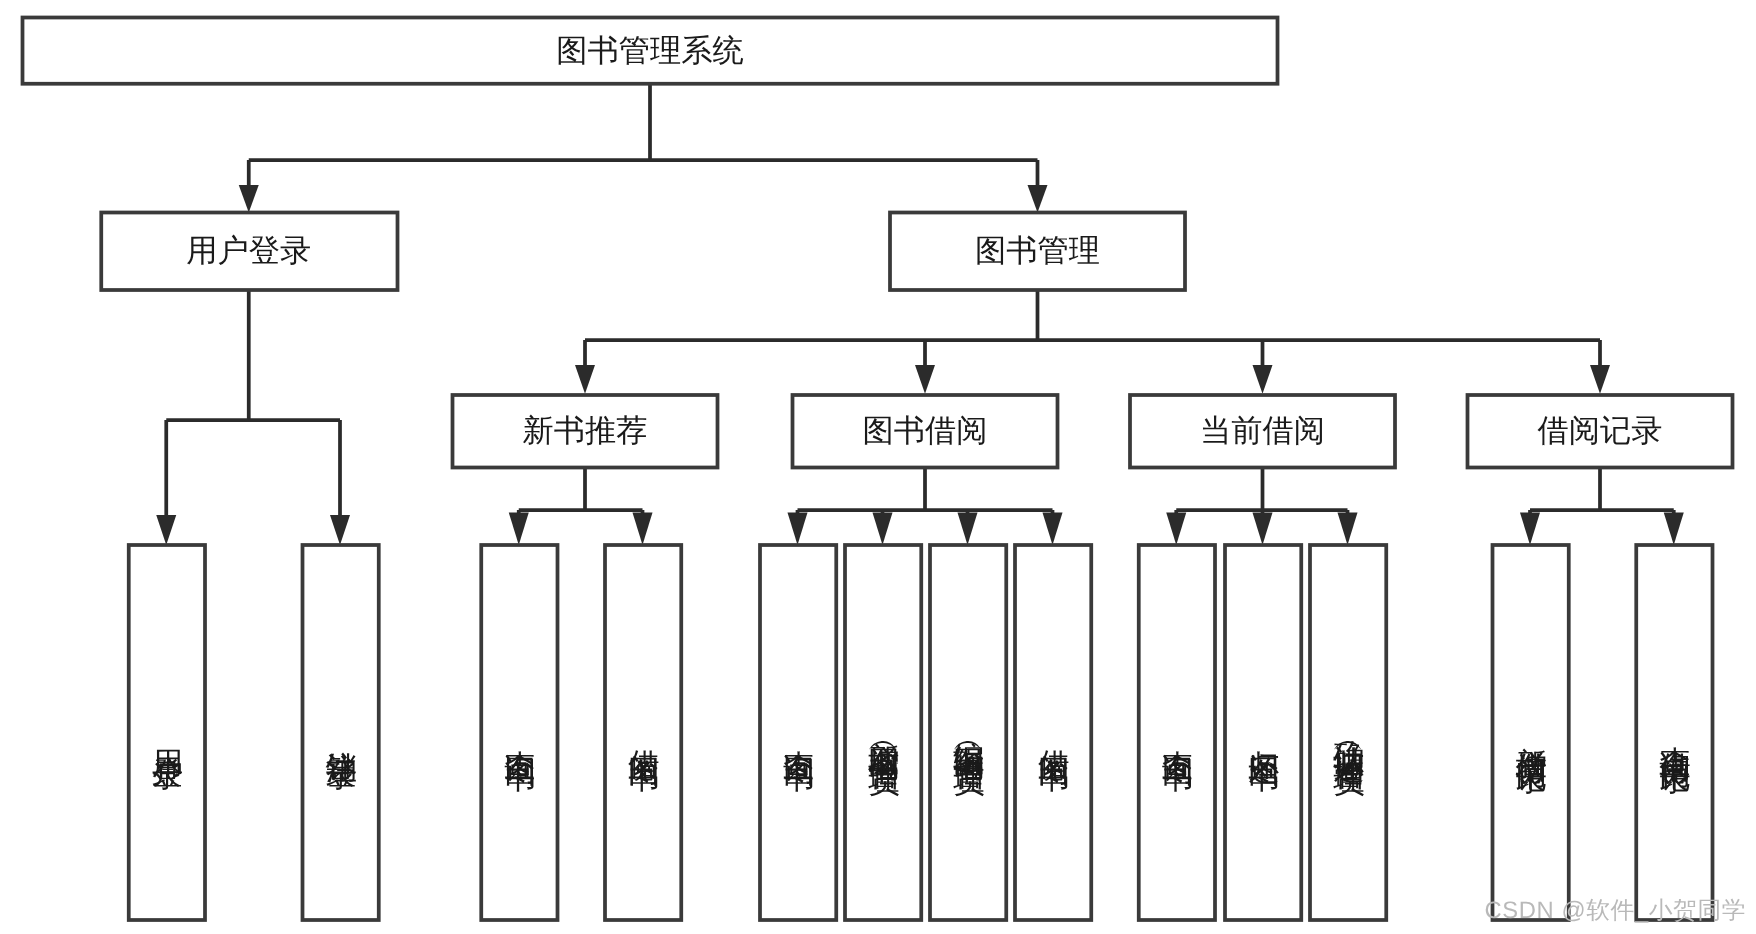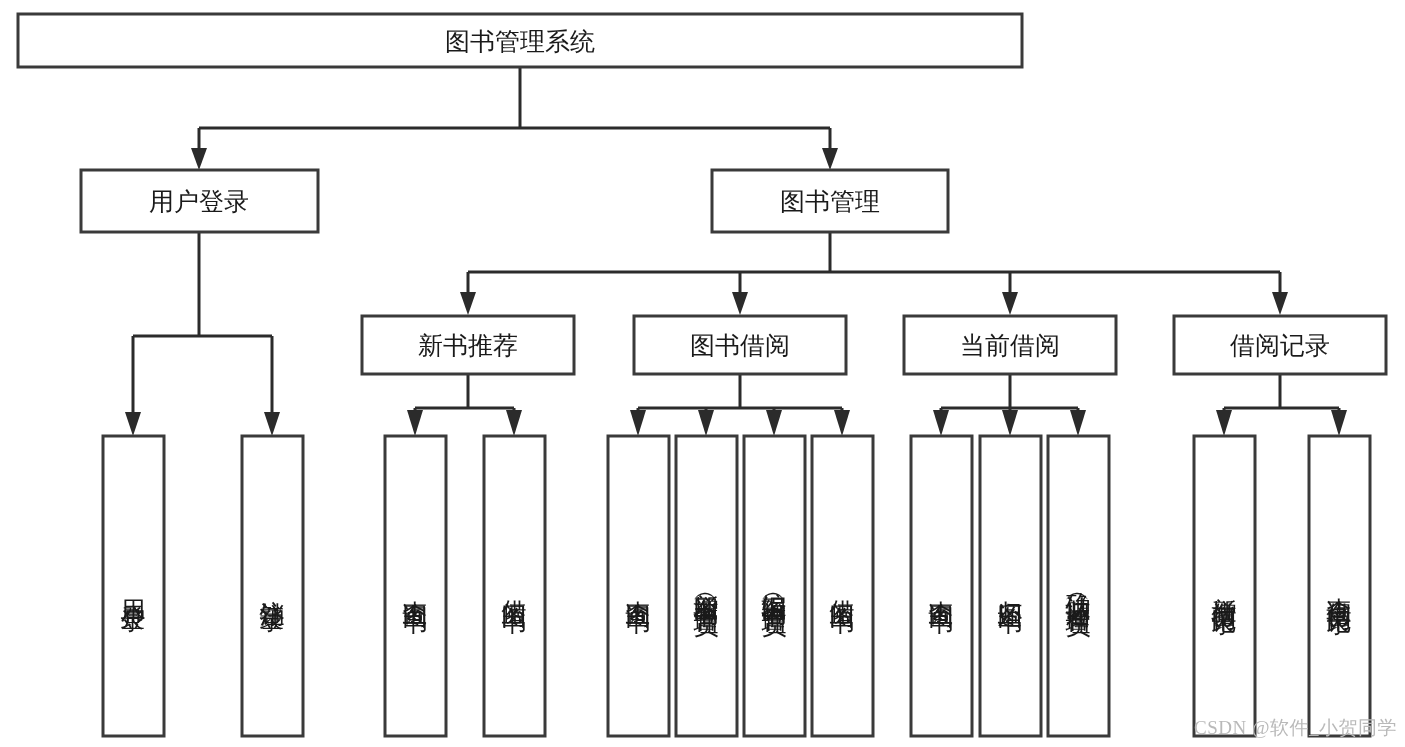--- a/index.html
+++ b/index.html
@@ -61,21 +61,21 @@
     align-items: center;
     justify-content: center;
     text-align: center;
     white-space: nowrap;
     user-select: none;
   }
   .watermark {
     position: absolute;
     right: 8px;
     bottom: 6px;
-    font-family: Liberation Serif, serif;
+    font-family: Liberation Sans, sans-serif;
     font-size: 19px;
     color: #b9b9b9;
     letter-spacing: 0.5px;
     white-space: nowrap;
     user-select: none;
   }
 </style>
 </head>
 <body>
 

